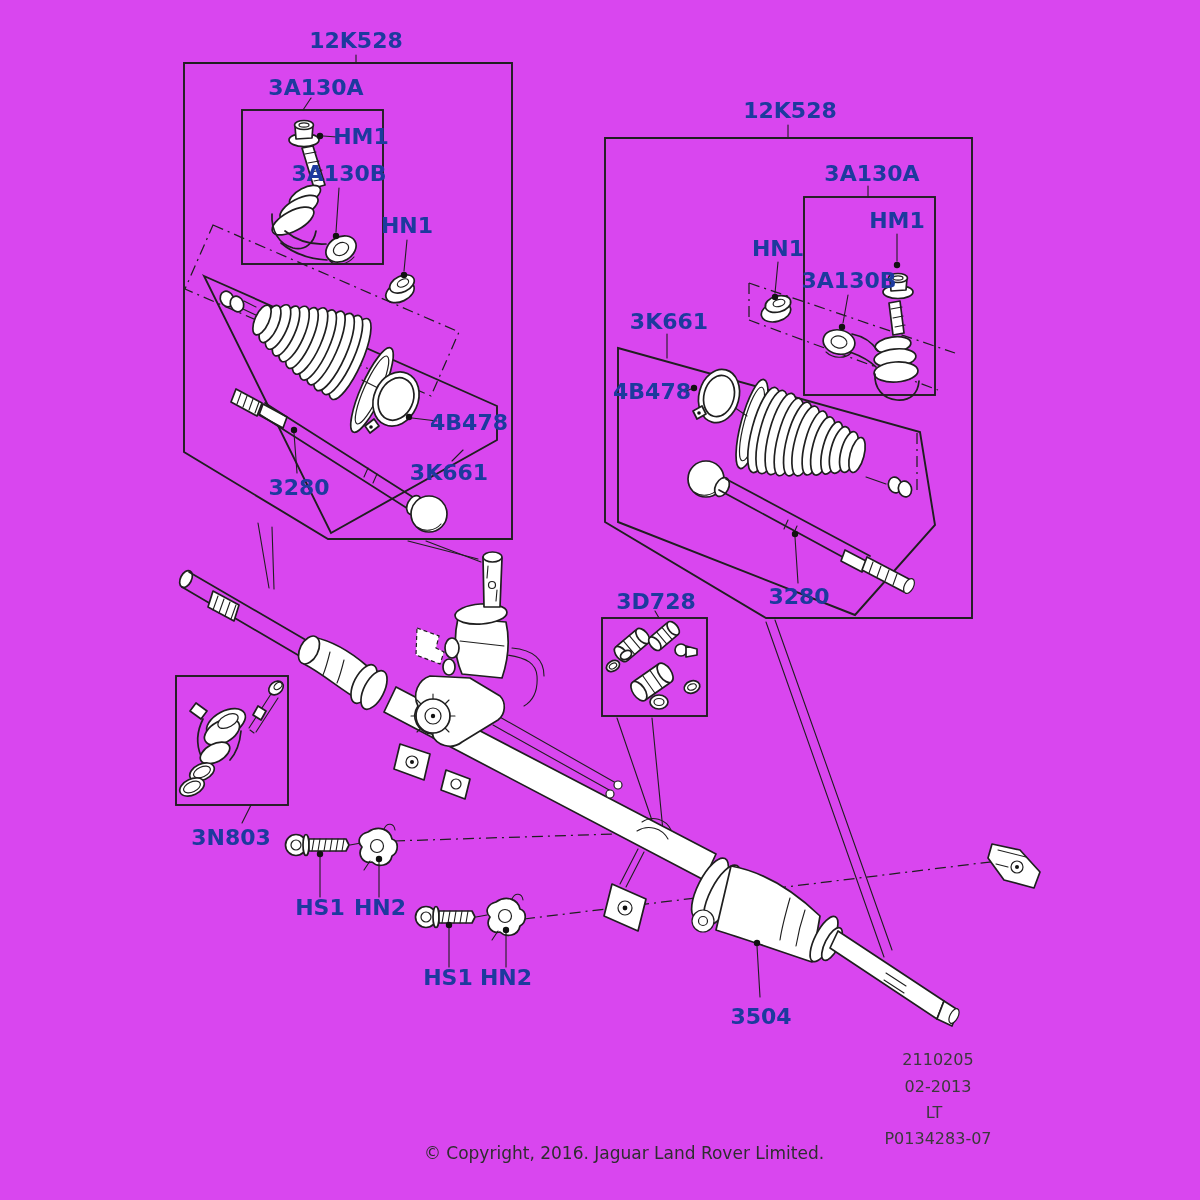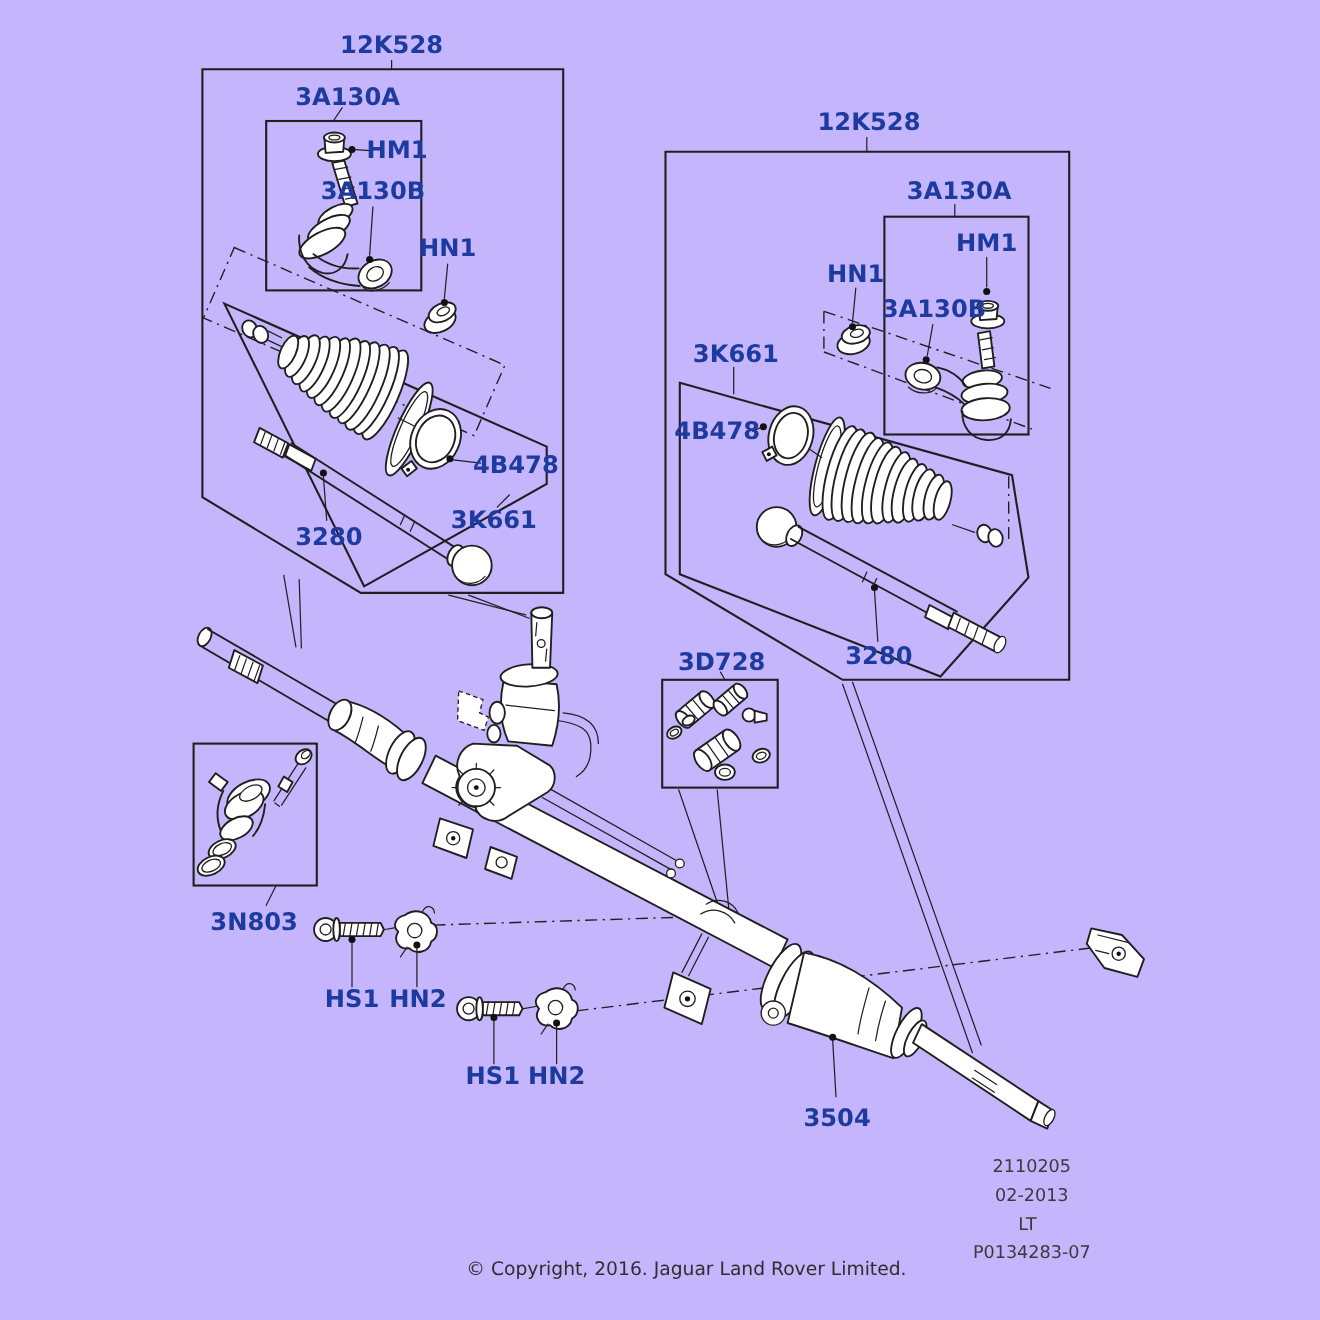--- a/index.html
+++ b/index.html
@@ -1,16 +1,16 @@
 <!DOCTYPE html>
 <html><head>
 <meta charset="utf-8">
 <style>
   html,body { margin:0; padding:0; background:#ffffff; }
-  .stage { position:relative; width:1200px; height:1200px; background:#c4b5fd; overflow:hidden; }
+  .stage { position:relative; width:1200px; height:1200px; background:#d946ef; overflow:hidden; }
   svg { display:block; }
   .ln   { fill:none; stroke:#1f1f1f; stroke-width:1.7; stroke-linecap:round; stroke-linejoin:round; }
   .thin { fill:none; stroke:#1f1f1f; stroke-width:1.1; stroke-linecap:round; }
   .box  { fill:none; stroke:#1f1f1f; stroke-width:1.9; stroke-linejoin:miter; }
   .wf   { fill:#ffffff; stroke:#1f1f1f; stroke-width:1.7; stroke-linejoin:round; }
   .wfthin { fill:#ffffff; stroke:#1f1f1f; stroke-width:1.2; }
   .dd   { fill:none; stroke:#1f1f1f; stroke-width:1.25; stroke-dasharray:11 5 2 5; }
   .dsh  { fill:#ffffff; stroke:#1f1f1f; stroke-width:1.2; stroke-dasharray:4 3; }
   .dot  { fill:#111111; stroke:none; }
   .lbl  { font-family:"DejaVu Sans",sans-serif; font-weight:bold; font-size:22px; fill:#1d3a9e; text-anchor:middle; }

